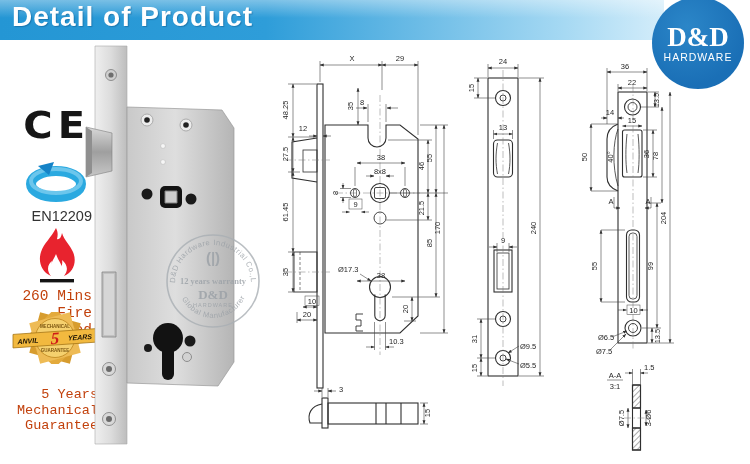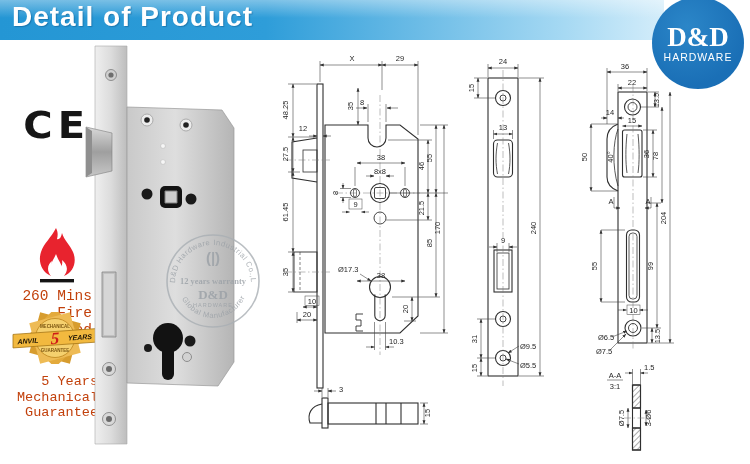--- a/index.html
+++ b/index.html
@@ -36,20 +36,28 @@
   </div>
   <div class="logo-circle">
     <div class="logo-dd">D&amp;D</div>
     <div class="logo-hw">HARDWARE</div>
   </div>
 
   <div class="cert" style="left:20px;top:102px;width:70px;">
     <div class="ce-text">CE</div>
   </div>
 
+  <div class="cert" style="left:18px;top:160px;width:74px;">
+    <svg width="74" height="44" viewBox="0 0 74 44">
+      <ellipse cx="38" cy="24" rx="25" ry="13" fill="none" stroke="#2aa9e0" stroke-width="10"></ellipse>
+      <ellipse cx="38" cy="21" rx="25" ry="12" fill="none" stroke="#6cc6ec" stroke-width="4"></ellipse>
+      <polygon points="20,6 36,2 31,15" fill="#1583c7"></polygon>
+    </svg>
+    <div class="cert-label">EN12209</div>
+  </div>
 
   <div class="cert" style="left:18px;top:226px;width:74px;">
     <svg width="74" height="58" viewBox="0 0 74 58">
       <path d="M38,2 C33,12 26,17 23,26 C20,35 23,46 33,50 C28,44 30,38 34,35 C33,40 36,43 39,43 C43,43 45,39 44,34 C49,38 51,44 46,50 C56,46 59,35 55,26 C52,19 46,14 44,7 C43,12 41,14 39,13 C40,9 40,6 38,2 Z" fill="#e8232e"></path>
       <path d="M38,28 C36,33 33,36 33,41 C33,46 36,49 39,49 C43,49 45,45 44,41 C43,37 40,34 38,28 Z" fill="#ffffff"></path>
       <rect x="22" y="53" width="34" height="3.4" fill="#141414"></rect>
     </svg>
     <div class="small-cert" style="font-size:14.5px;line-height:17px;">
       <div>260 Mins</div>
       <div>Fire Rated</div>
@@ -67,21 +75,21 @@
         <g transform="skewY(-4)">
           <rect x="-42" y="-6" width="84" height="13" fill="#f7c locally" display="none"></rect>
           <rect x="-42" y="-6.5" width="84" height="13.5" fill="#f2b93f" stroke="#a87717" stroke-width="0.8"></rect>
           <text x="-27" y="3.5" text-anchor="middle" style="font-size:7px;font-weight:bold;fill:#1d1405;font-style:italic;">ANVIL</text>
           <text x="0" y="6" text-anchor="middle" style="font-size:17px;font-weight:bold;fill:#cf1a1a;font-style:italic;font-family:'Liberation Serif',serif;">5</text>
           <text x="25" y="3.5" text-anchor="middle" style="font-size:7px;font-weight:bold;fill:#1d1405;font-style:italic;">YEARS</text>
         </g>
         <text y="14" text-anchor="middle" style="font-size:4.5px;fill:#7a5410;font-weight:bold;">GUARANTEE</text>
       </g>
     </svg>
-    <div class="small-cert" style="margin-top:6px;">
+    <div class="small-cert" style="margin-top:19px;">
       <div>5 Years</div>
       <div>Mechanical</div>
       <div>Guarantee</div>
     </div>
   </div>
 
   <svg width="750" height="464" viewBox="0 0 750 464" style="position:absolute;left:0;top:0;">
     <defs>
       <marker id="ar" viewBox="0 0 10 10" refX="9" refY="5" markerWidth="7" markerHeight="7" orient="auto-start-reverse">
         <path d="M0,1.5 L10,5 L0,8.5 Z" fill="#333"></path>

